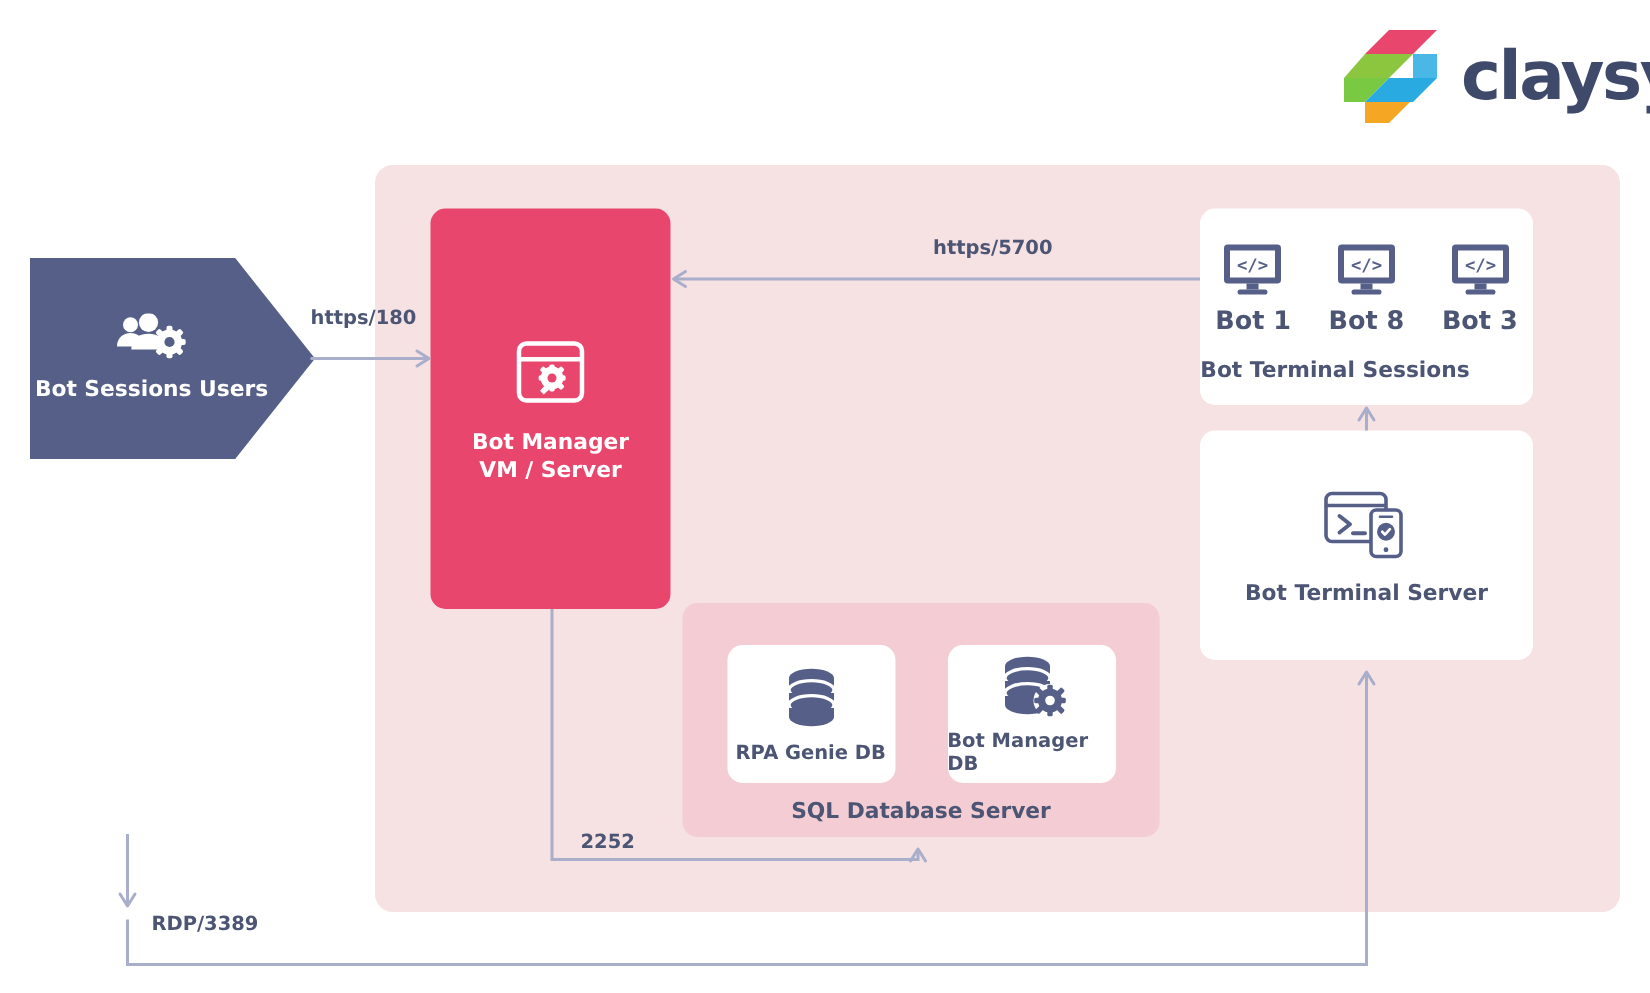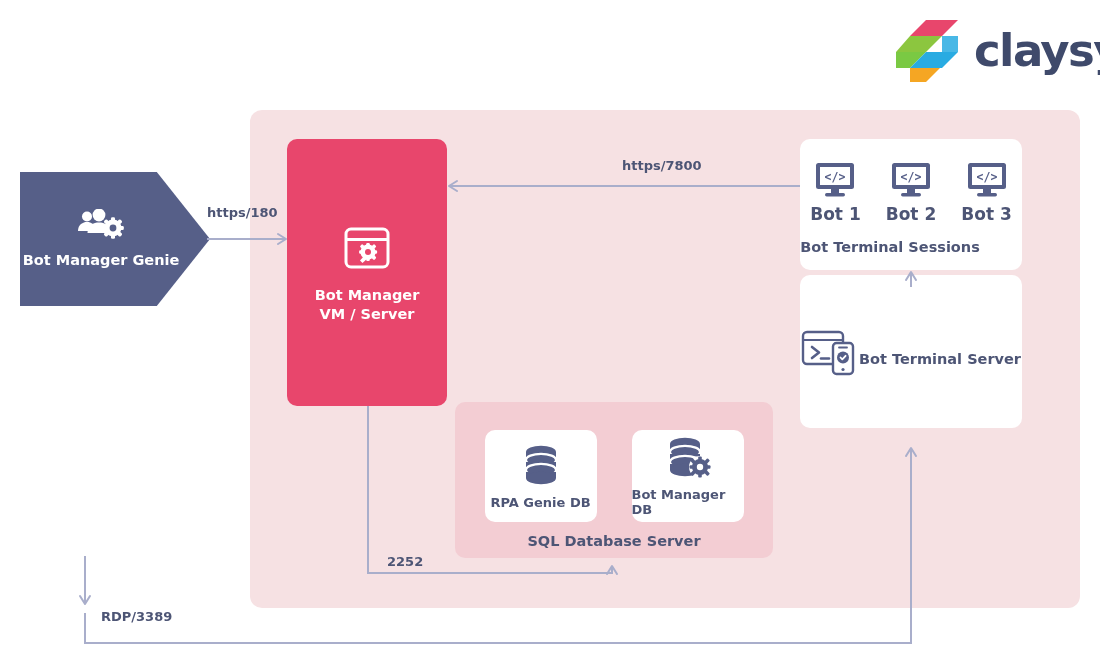--- a/index.html
+++ b/index.html
@@ -158,25 +158,25 @@
     border-radius: 10px;
   }
   #bot-terminal-sessions {
     left: 800px;
     top: 139px;
     width: 222px;
     height: 131px;
   }
   #bot-terminal-server {
     left: 800px;
-    top: 275px;
+    top: 287px;
     width: 222px;
     height: 153px;
     display: flex;
-    flex-direction: row;
+    flex-direction: column;
     align-items: center;
     justify-content: center;
   }
   .card-title {
     font-family: "DejaVu Sans", sans-serif;
     font-size: 14.5px;
     font-weight: 700;
     color: #4d5575;
     text-align: center;
   }
@@ -363,21 +363,21 @@
       </div>
 
       <div class="bot-item">
         <svg width="42" height="38" viewBox="0 0 42 38">
           <rect x="2" y="2" width="38" height="26" rx="2.5" fill="#565f88"></rect>
           <rect x="6" y="6" width="30" height="18" fill="#ffffff"></rect>
           <text x="21" y="19.5" font-family="DejaVu Sans Mono, monospace" font-size="11.5" font-weight="700" fill="#565f88" text-anchor="middle">&lt;/&gt;</text>
           <rect x="17" y="28" width="8" height="4" fill="#565f88"></rect>
           <rect x="11" y="32" width="20" height="3.4" rx="1.7" fill="#565f88"></rect>
         </svg>
-        <div class="bot-label">Bot 2</div>
+        <div class="bot-label">Bot 8</div>
       </div>
 
       <div class="bot-item">
         <svg width="42" height="38" viewBox="0 0 42 38">
           <rect x="2" y="2" width="38" height="26" rx="2.5" fill="#565f88"></rect>
           <rect x="6" y="6" width="30" height="18" fill="#ffffff"></rect>
           <text x="21" y="19.5" font-family="DejaVu Sans Mono, monospace" font-size="11.5" font-weight="700" fill="#565f88" text-anchor="middle">&lt;/&gt;</text>
           <rect x="17" y="28" width="8" height="4" fill="#565f88"></rect>
           <rect x="11" y="32" width="20" height="3.4" rx="1.7" fill="#565f88"></rect>
         </svg>
@@ -415,21 +415,21 @@
         <rect x="34" y="24.8" width="4" height="5" rx="1.3"></rect>
         <rect x="25.2" y="17" width="5" height="4" rx="1.3"></rect>
         <rect x="41.8" y="17" width="5" height="4" rx="1.3"></rect>
         <rect x="27.6" y="10.6" width="4" height="5" rx="1.3" transform="rotate(-45 29.6 13.1)"></rect>
         <rect x="40.4" y="22.4" width="4" height="5" rx="1.3" transform="rotate(-45 42.4 24.9)"></rect>
         <rect x="40.4" y="10.6" width="4" height="5" rx="1.3" transform="rotate(45 42.4 13.1)"></rect>
         <rect x="27.6" y="22.4" width="4" height="5" rx="1.3" transform="rotate(45 29.6 24.9)"></rect>
       </g>
       <circle cx="36" cy="19" r="3.4" fill="#565f88"></circle>
     </svg>
-    <div class="actor-label">Bot Manager Genie</div>
+    <div class="actor-label">Bot Sessions Users</div>
   </div>
 
 
   <svg id="links">
 
     <g>
       <line class="link-line" x1="207" y1="239" x2="286" y2="239"></line>
       <polyline class="link-head" points="278,234 286,239 278,244"></polyline>
     </g>
 
@@ -450,17 +450,17 @@
 
     <g>
       <line class="link-line" x1="85" y1="556" x2="85" y2="604"></line>
       <polyline class="link-head" points="80,596 85,604 90,596"></polyline>
       <polyline class="link-line" points="85,613 85,643 911,643 911,448"></polyline>
       <polyline class="link-head" points="906,456 911,448 916,456"></polyline>
     </g>
   </svg>
 
   <div class="link-label" style="left:207px; top:205px;">https/180</div>
-  <div class="link-label" style="left:622px; top:158px;">https/7800</div>
+  <div class="link-label" style="left:622px; top:158px;">https/5700</div>
   <div class="link-label" style="left:387px; top:554px;">2252</div>
   <div class="link-label" style="left:101px; top:609px;">RDP/3389</div>
 
 </div>
 
 </body></html>

